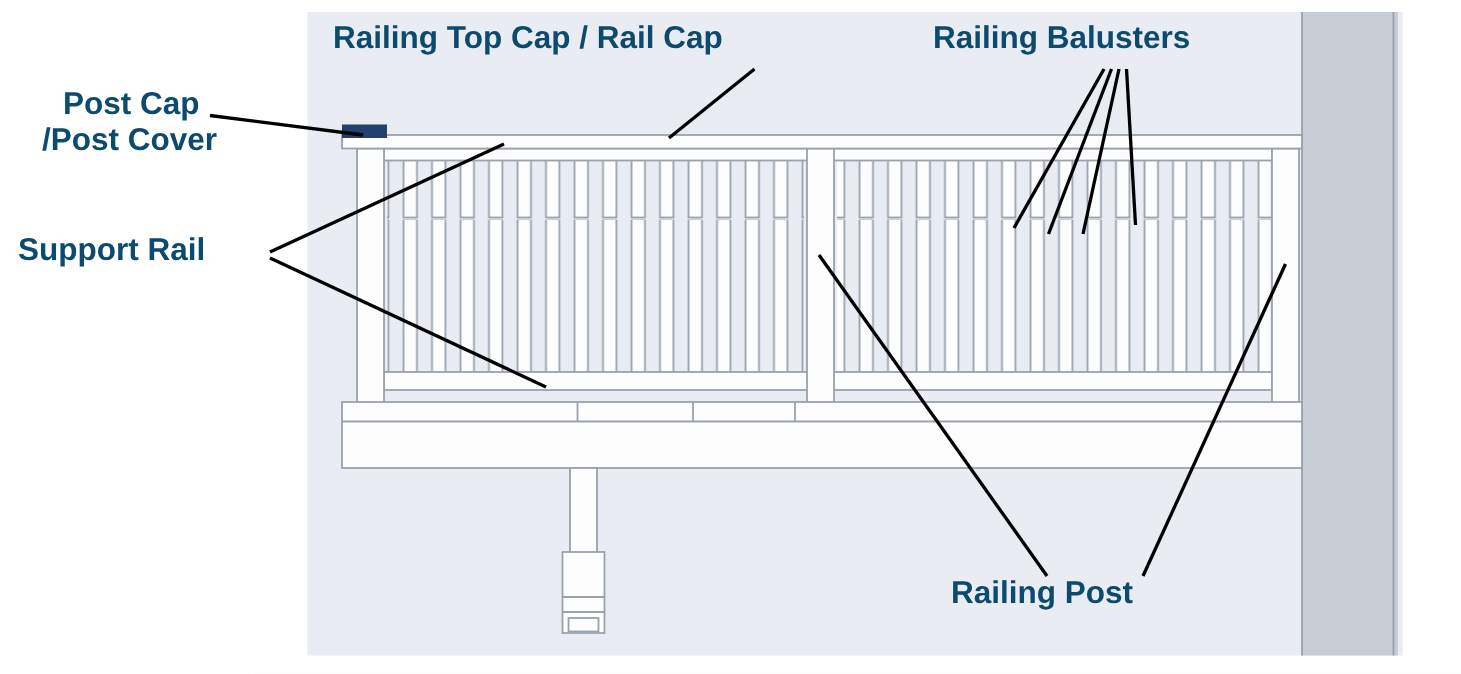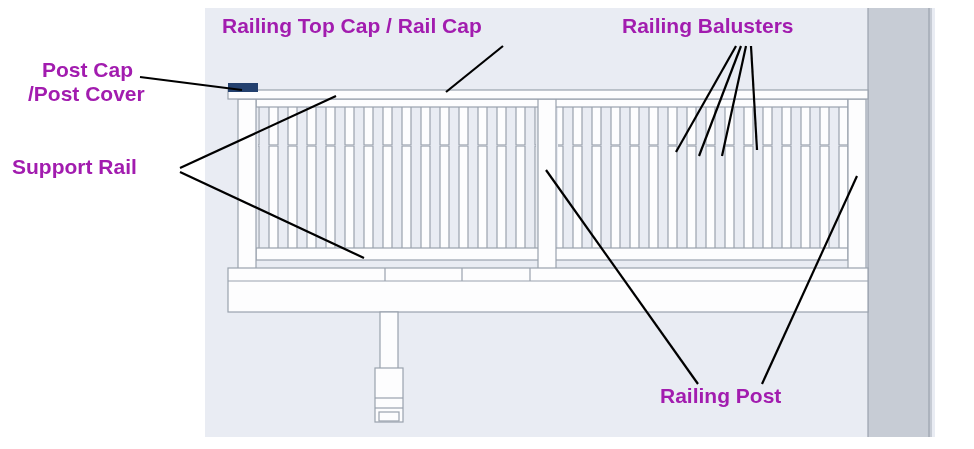--- a/index.html
+++ b/index.html
@@ -6,21 +6,21 @@
   .stage{
     position:relative;
     width:974px;height:449px;
     background:#ffffff;
     font-family:"Liberation Sans",sans-serif;
     overflow:hidden;
   }
   .stage svg{position:absolute;left:0;top:0;}
   .lbl{
     position:absolute;
-    color:#a21caf;
+    color:#0c4a6e;
     font-weight:700;
     font-size:21px;
     line-height:24px;
     white-space:nowrap;
   }
   .lbl .indent{display:block;padding-left:14px;}
   .lbl .line2{display:block;}
 </style>
 </head>
 <body>
@@ -89,15 +89,15 @@
 
   <div class="lbl" style="left:622px;top:14px;">Railing Balusters</div>
 
   <div class="lbl" style="left:12px;top:155px;">Support Rail</div>
 
   <div class="lbl" style="left:28px;top:58px;">
     <span class="indent">Post Cap</span>
     <span class="line2">/Post Cover</span>
   </div>
 
-  <div class="lbl" style="left:634px;top:384px;margin-left:26px;">Railing Post</div>
+  <div class="lbl" style="left:634px;top:384px;">Railing Post</div>
 
 </div>
 
 </body></html>

